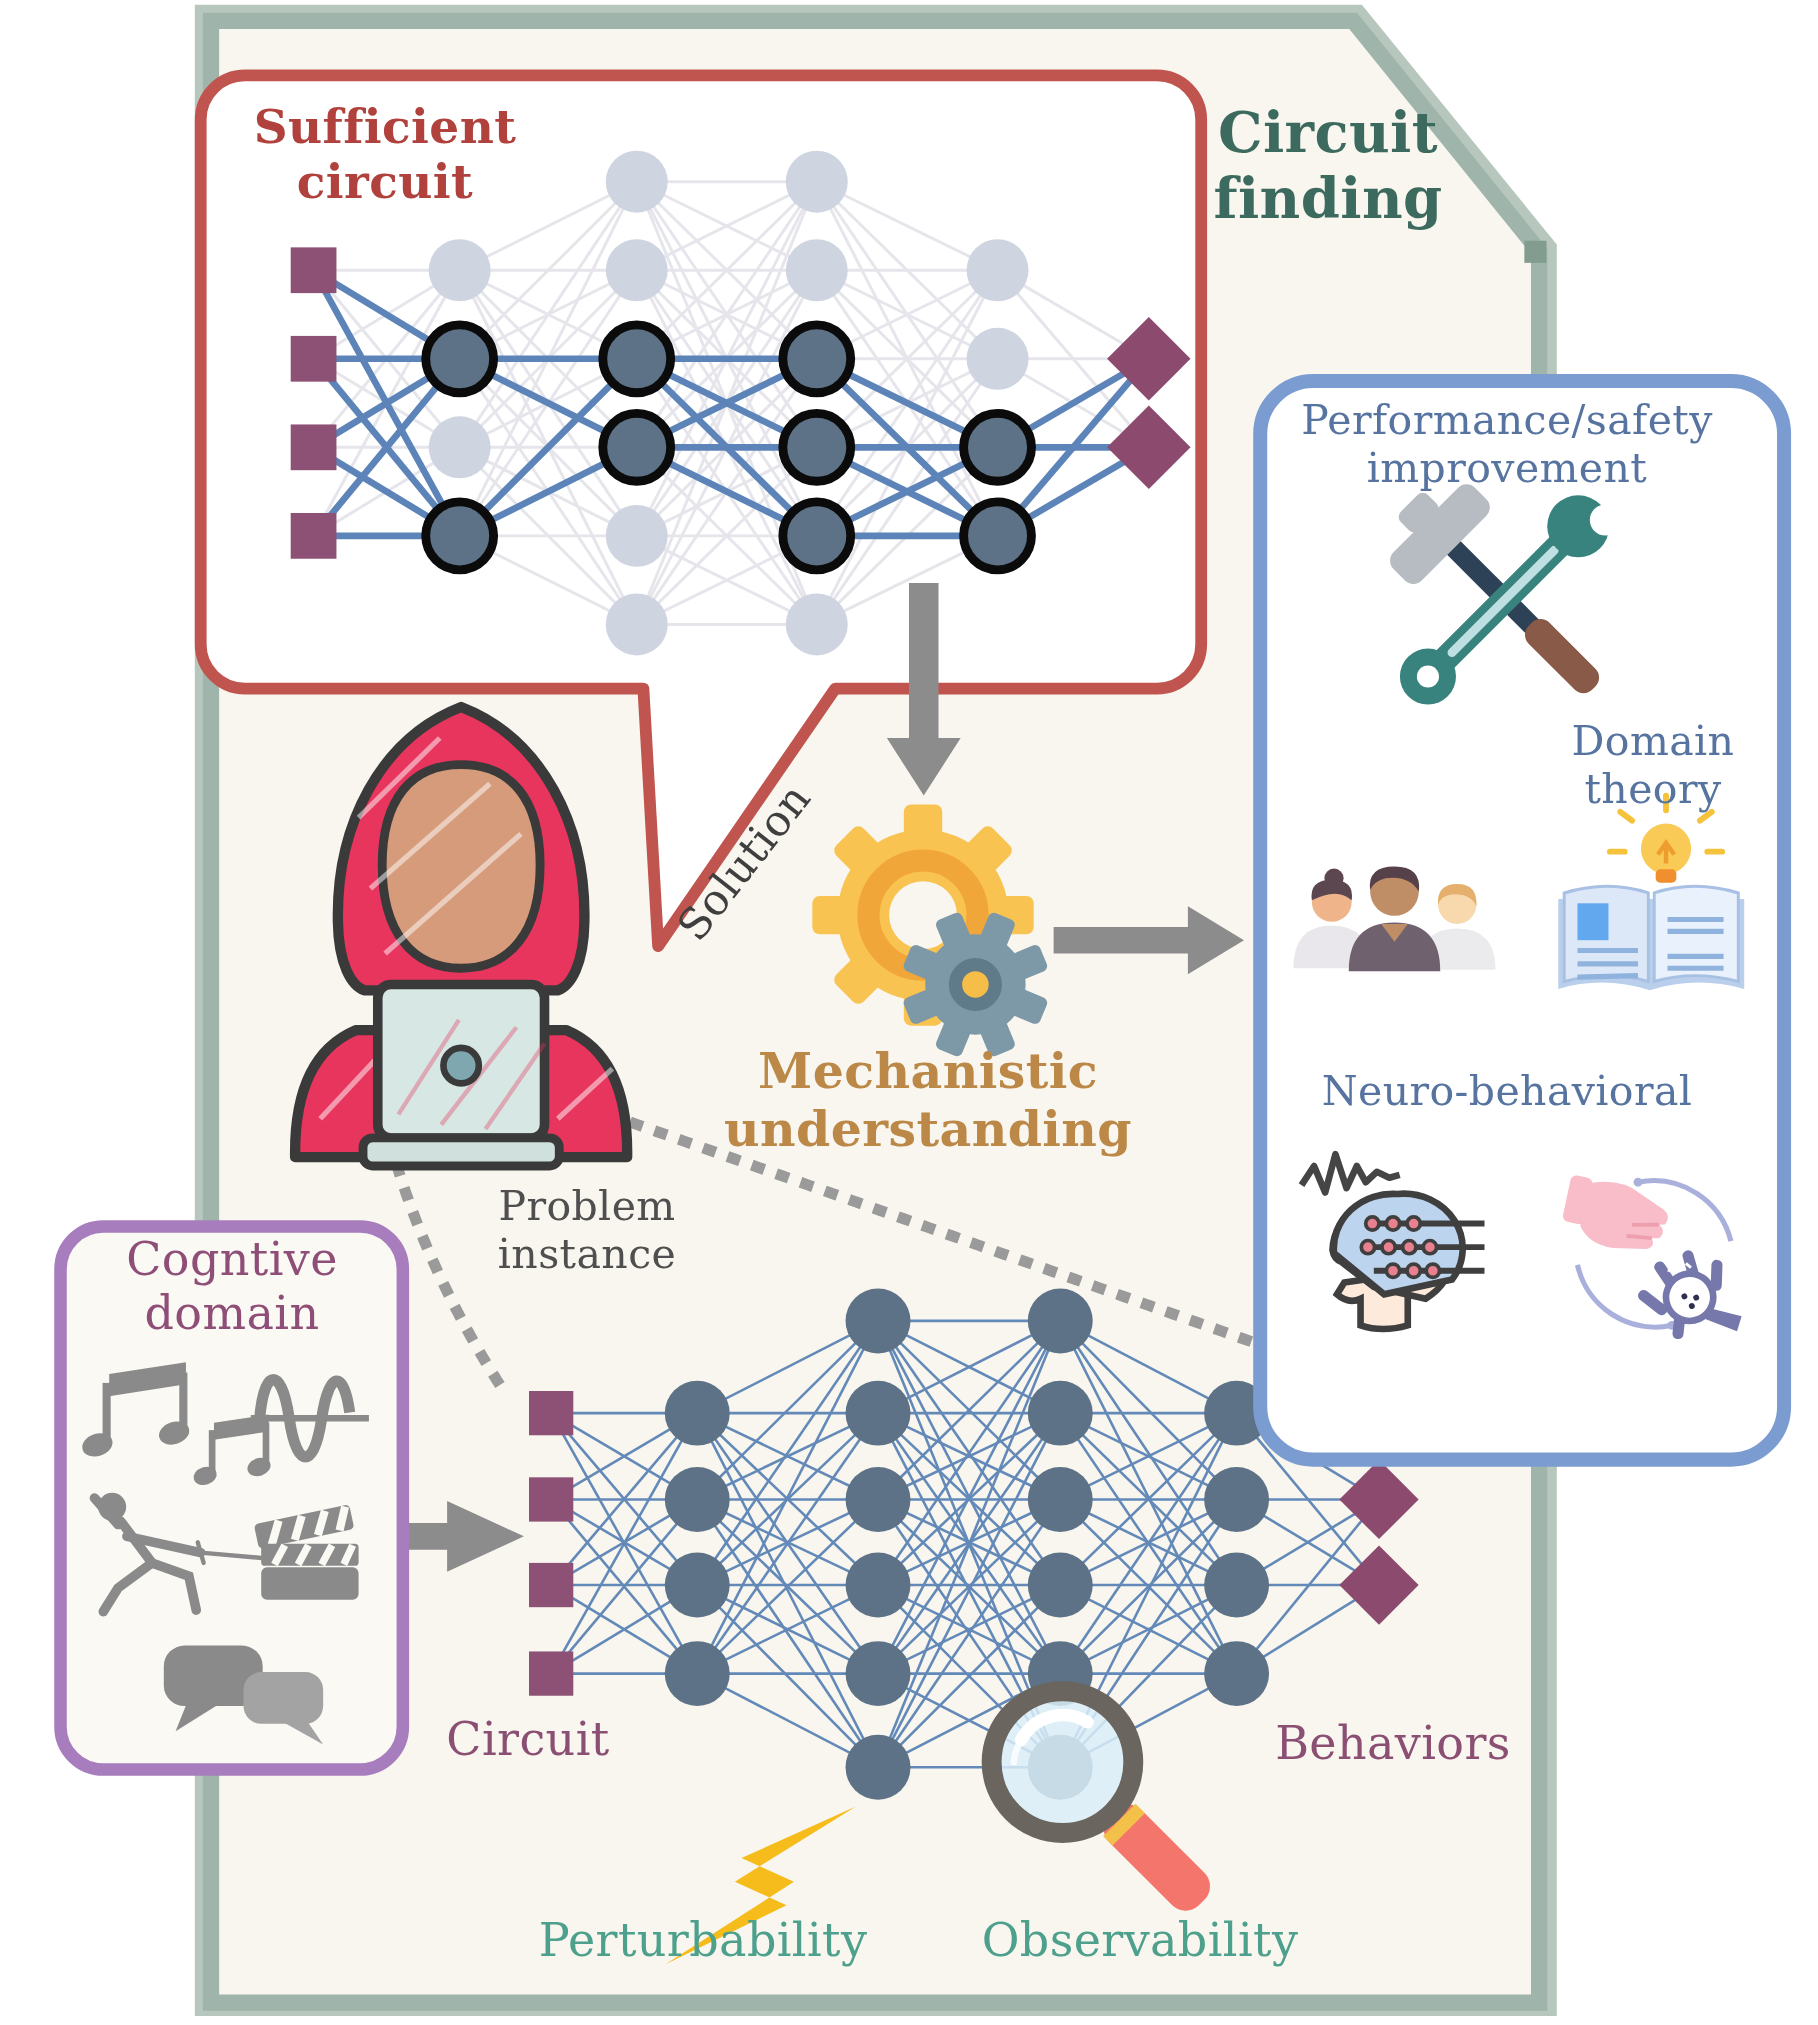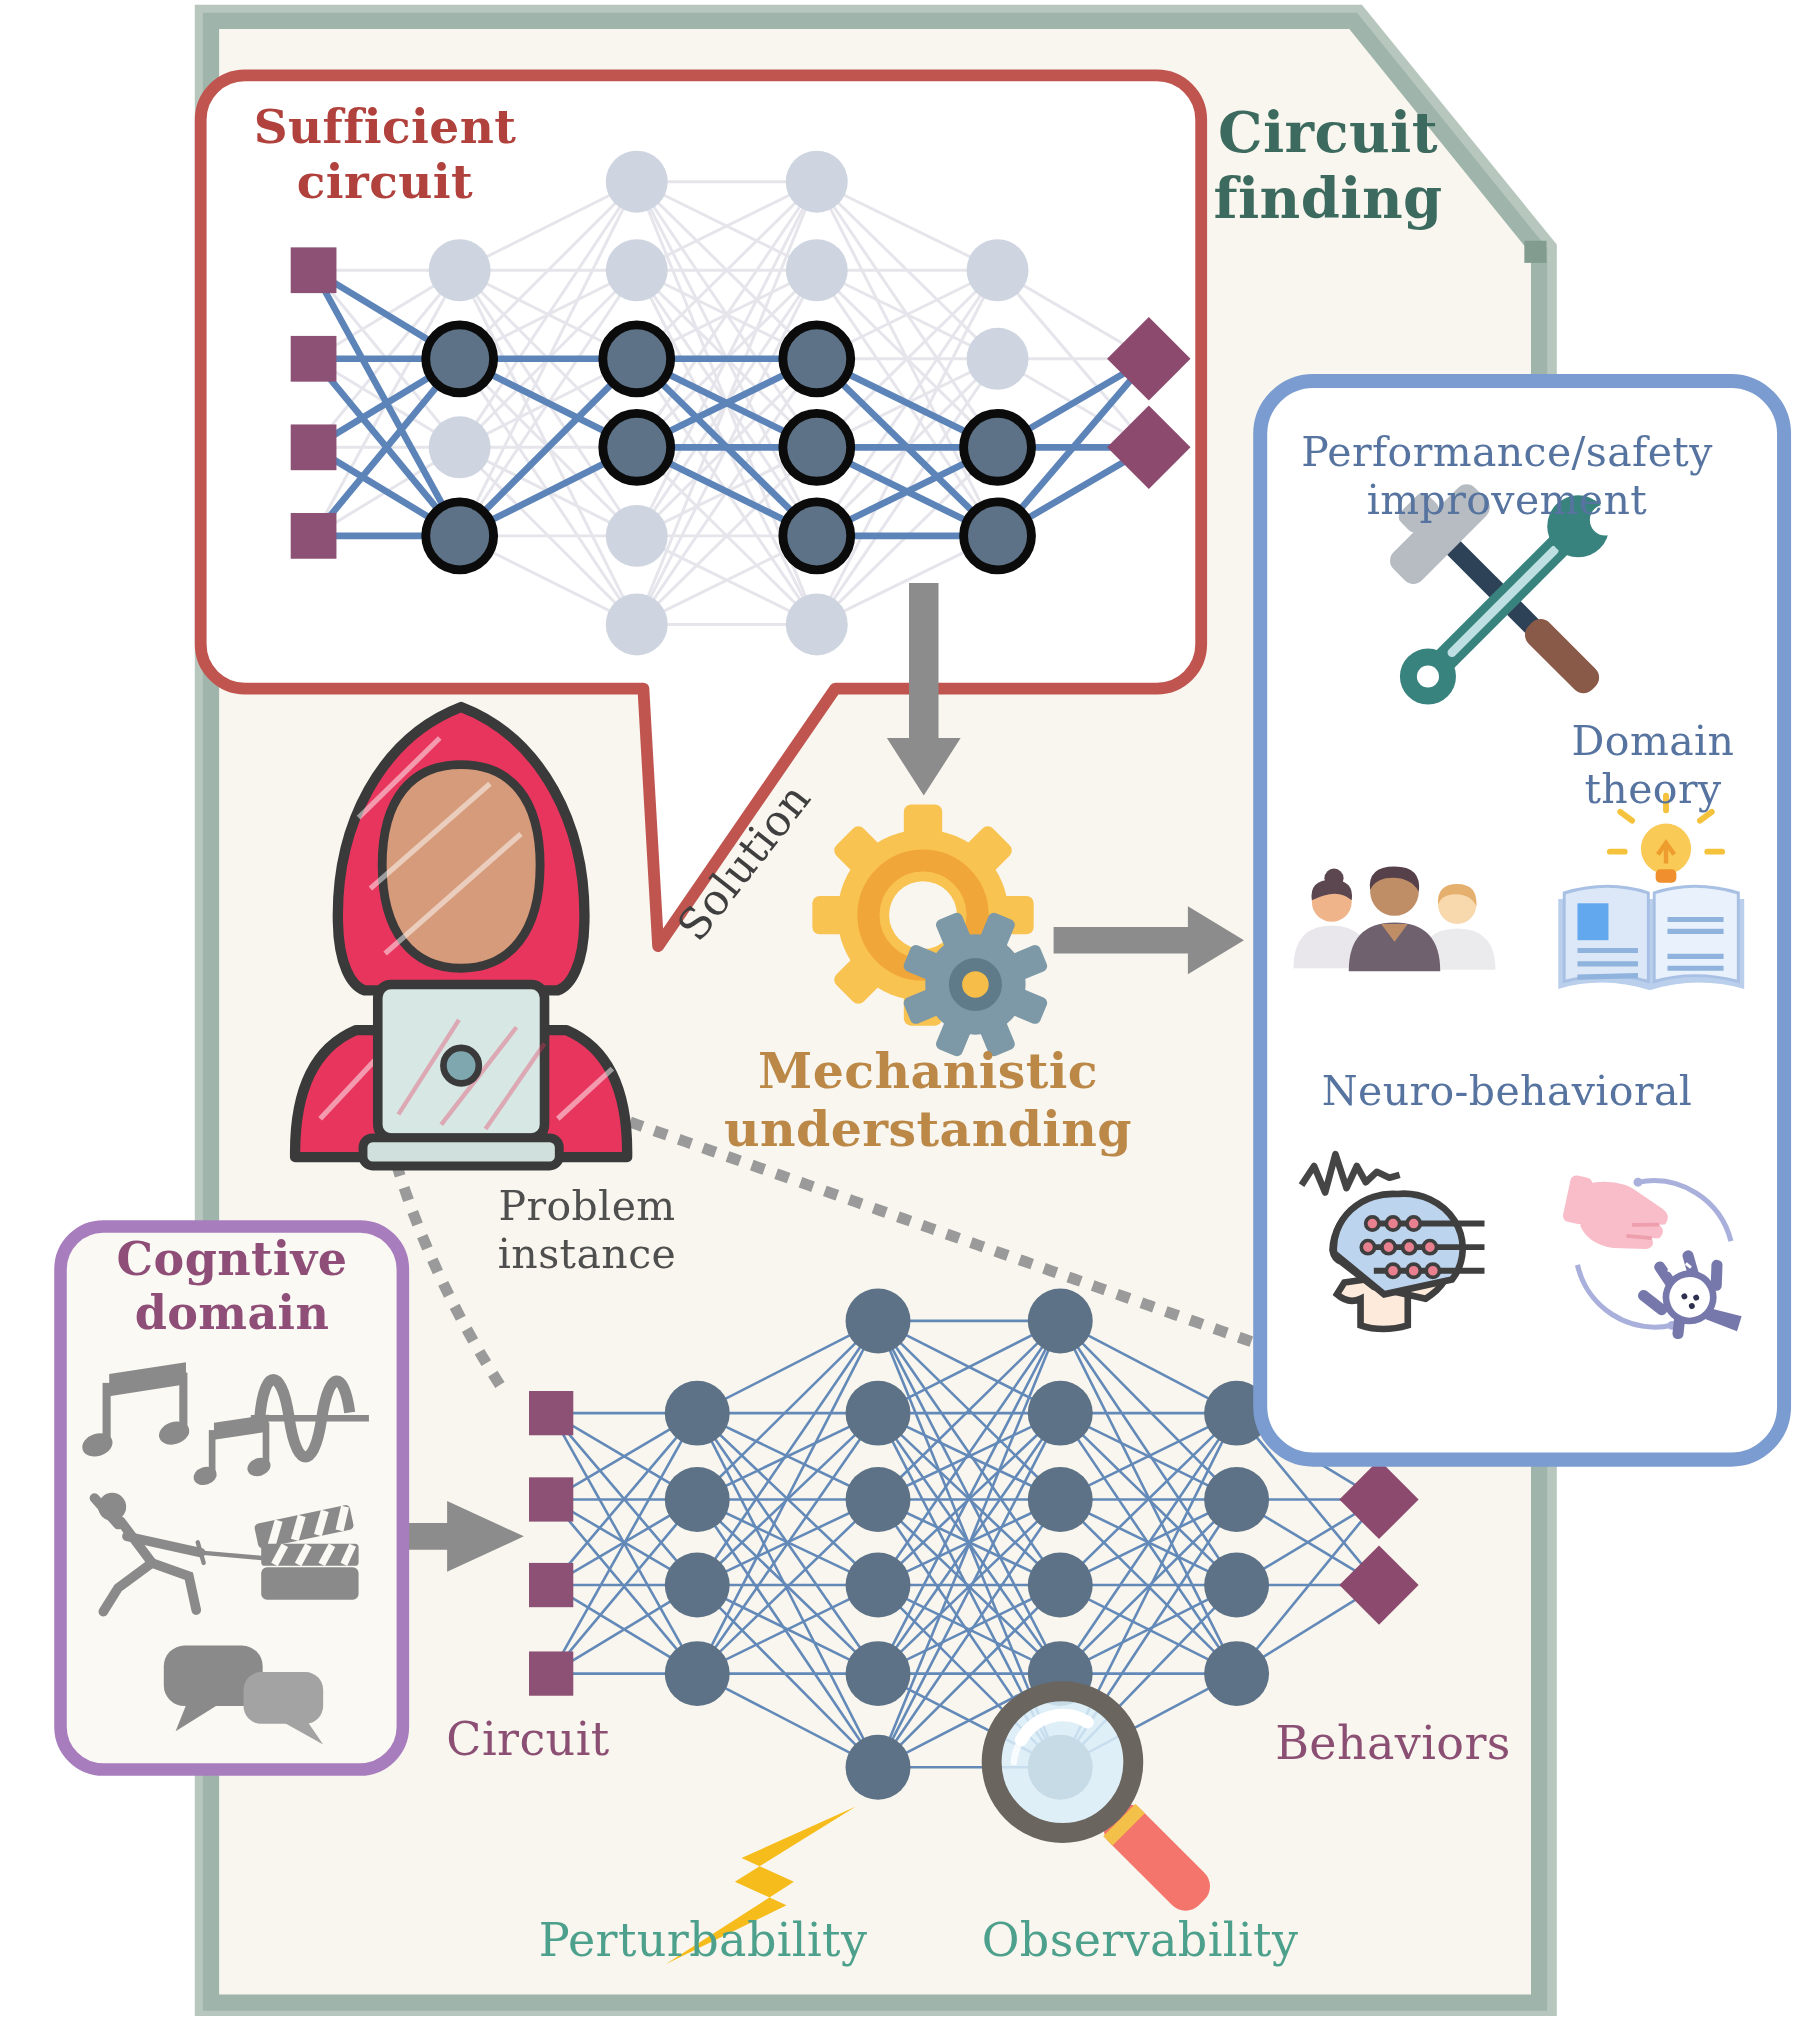--- a/index.html
+++ b/index.html
@@ -8,21 +8,21 @@
   #gfx{position:absolute;left:0;top:0;width:1818px;height:2025px;}
   .t{position:absolute;transform:translate(-50%,-50%);text-align:center;white-space:nowrap;
      line-height:1.18;letter-spacing:0.4px;}
   .t div{display:block;}
   .red-title{font-size:47px;color:#b0413c;font-weight:600;}
   .green-title{font-size:56px;color:#3d6a5e;font-weight:700;}
   .blue-text{font-size:41px;color:#56749f;}
   .brown-title{font-size:49px;color:#bb8847;font-weight:700;}
   .gray-label{font-size:41px;color:#4f4f4f;}
   .solution{font-size:43px;color:#3f3f3f;transform:translate(-50%,-50%) rotate(-52deg);}
-  .purple-title{font-size:46px;color:#8e4e78;font-weight:700;}
+  .purple-title{font-size:46px;color:#8e4e78;font-weight:400;}
   .mauve-label{font-size:46px;color:#8c4f74;}
   .teal-label{font-size:46px;color:#4da08c;}
 </style>
 </head>
 <body>
 
 <div id="stage">
 
 <svg id="gfx" viewBox="0 0 2464 2744">
 
@@ -607,21 +607,21 @@
 <div class="t gray-label" style="left:587px;top:1230px;">
   <div>Problem</div>
   <div>instance</div>
 </div>
 
 <div class="t brown-title" style="left:928px;top:1101px;">
   <div>Mechanistic</div>
   <div>understanding</div>
 </div>
 
-<div class="t blue-text" style="left:1507px;top:476px;">
+<div class="t blue-text" style="left:1507px;top:444px;">
   <div>Performance/safety</div>
   <div>improvement</div>
 </div>
 
 
 <div class="t blue-text" style="left:1653px;top:765px;">
   <div>Domain</div>
   <div>theory</div>
 </div>
 

